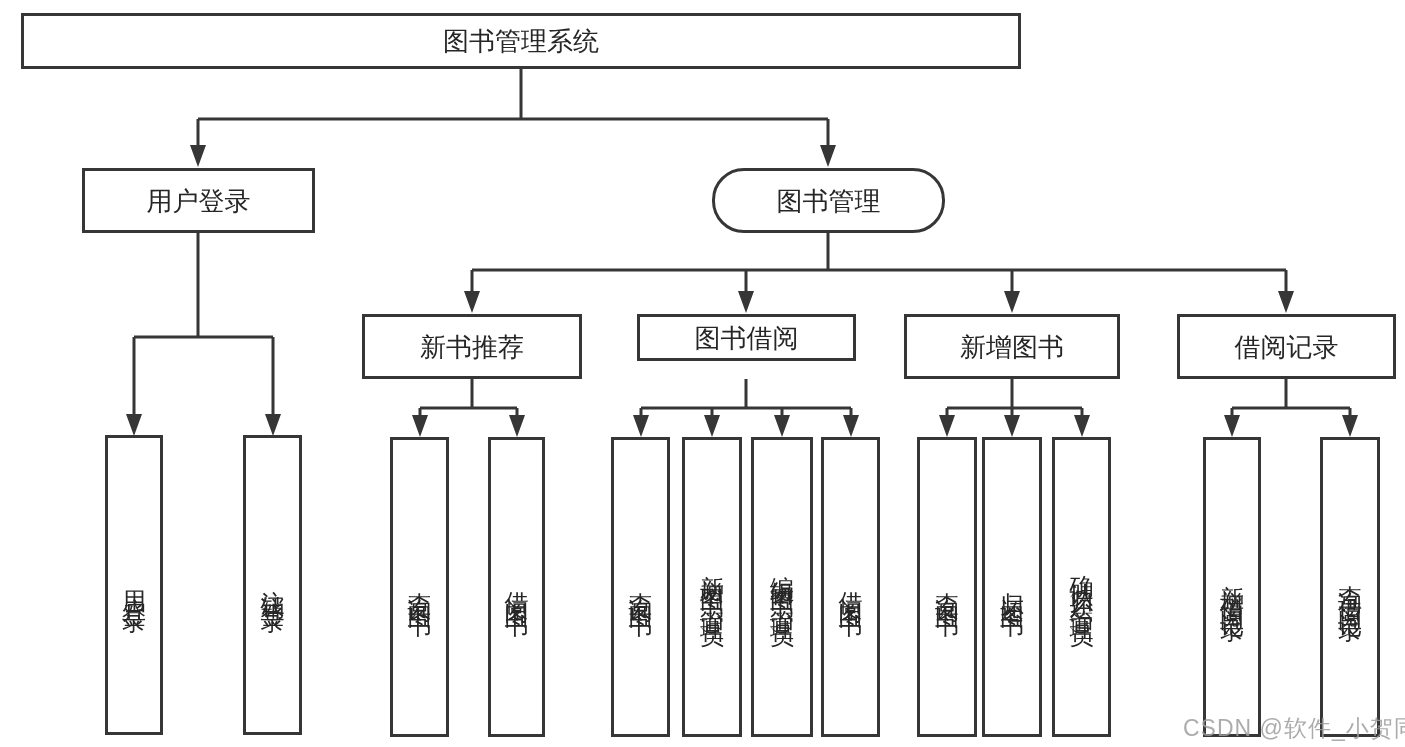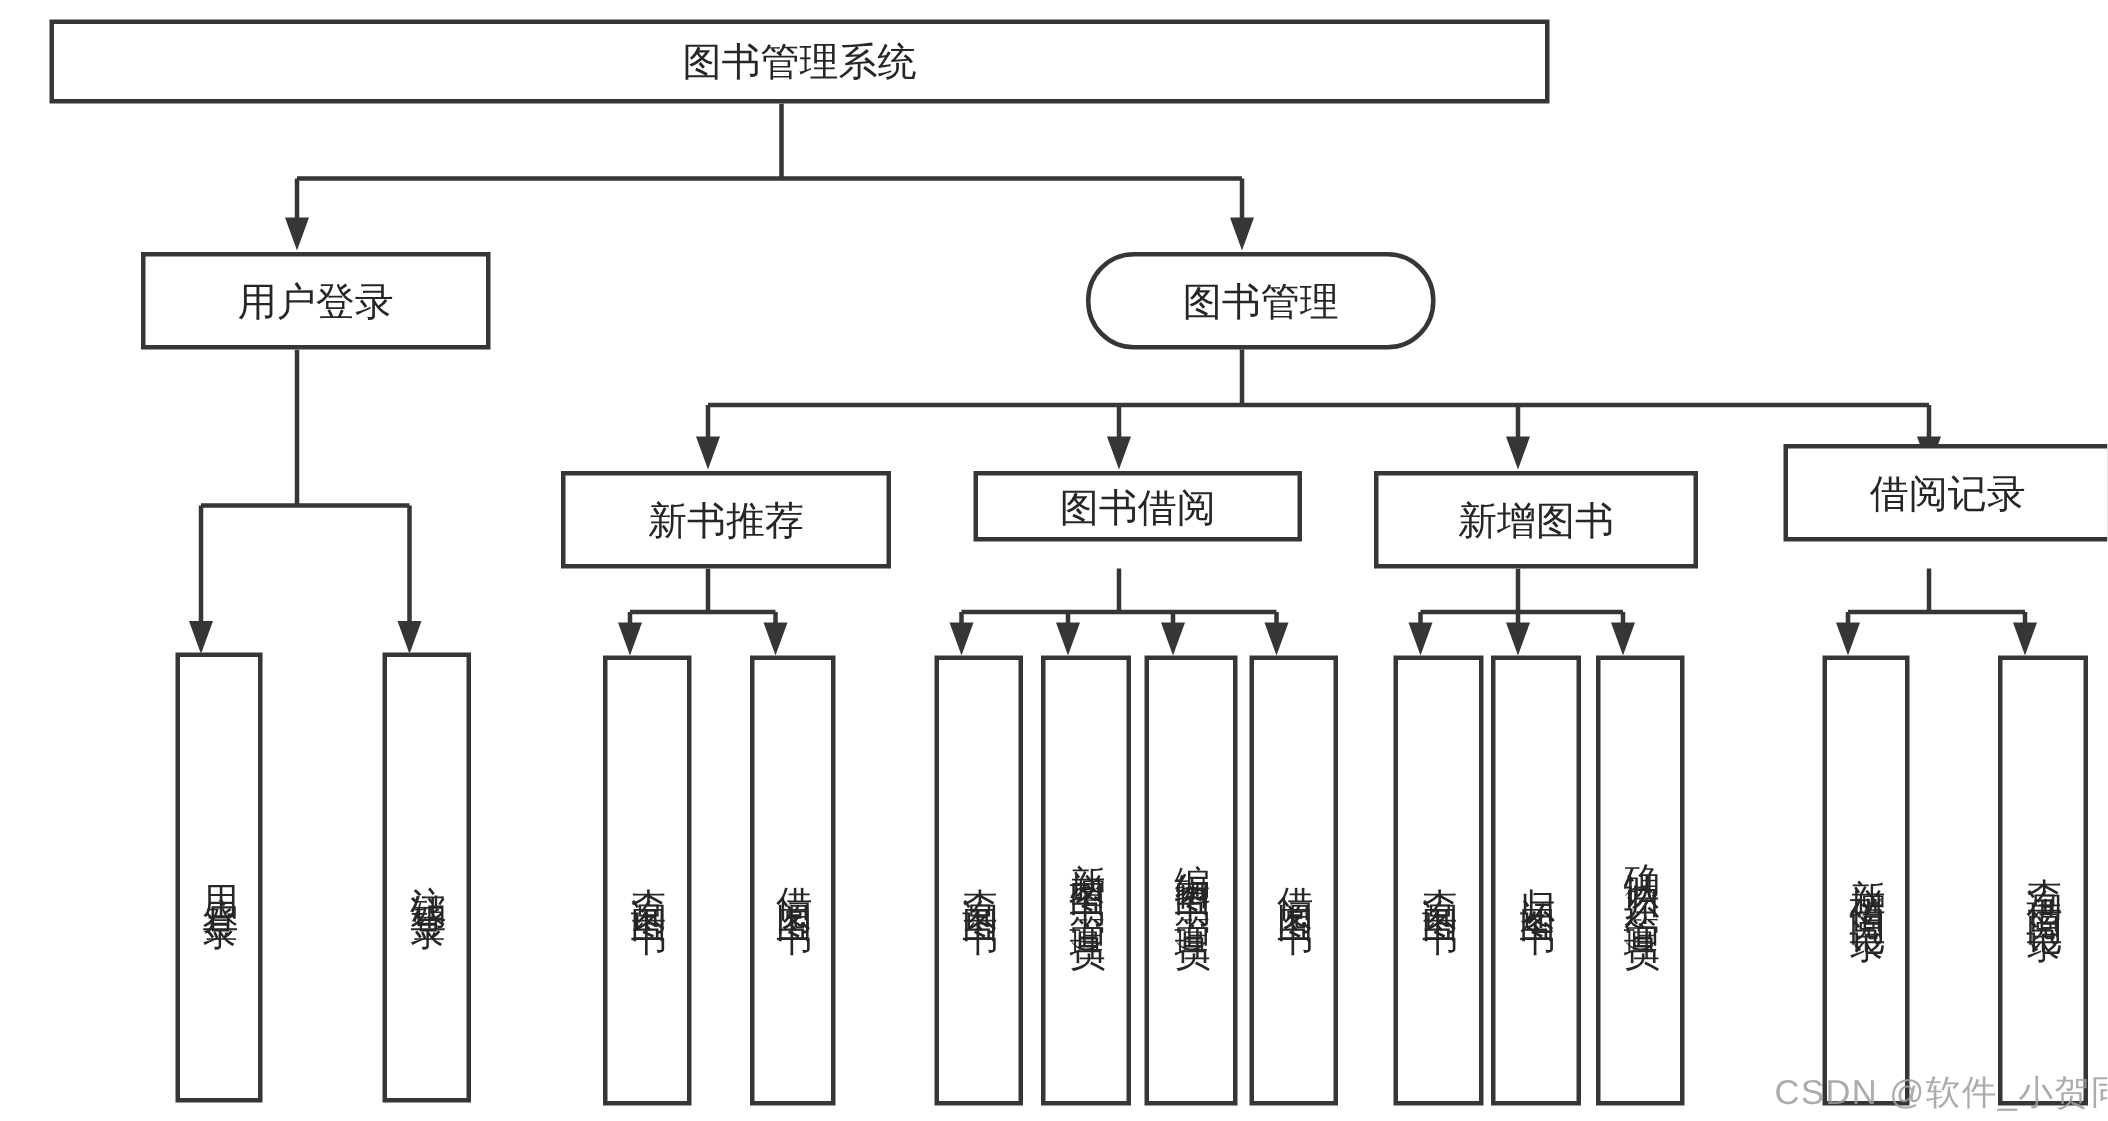--- a/index.html
+++ b/index.html
@@ -25,21 +25,20 @@
     background: #ffffff;
     display: flex;
     align-items: center;
     justify-content: center;
     color: #262626;
     font-size: 26px;
     line-height: 1;
     z-index: 2;
     text-align: center;
     white-space: nowrap;
-    margin-left: 12px;
   }
   .node.v {
     writing-mode: vertical-lr;
     text-orientation: mixed;
     font-size: 24px;
     letter-spacing: 7px;
     white-space: normal;
   }
   .watermark {
     position: absolute;
@@ -115,21 +114,21 @@
   </svg>
 
   <div class="node" style="left:21px; top:13px; width:1000px; height:56px;">图书管理系统</div>
 
   <div class="node" style="left:82px; top:168px; width:233px; height:65px;">用户登录</div>
   <div class="node" style="left:712px; top:168px; width:233px; height:65px;border-radius:32px;">图书管理</div>
 
   <div class="node" style="left:362px; top:314px; width:220px; height:65px;">新书推荐</div>
   <div class="node" style="left:637px; top:314px; width:219px; height:47px;">图书借阅</div>
   <div class="node" style="left:904px; top:314px; width:216px; height:65px;">新增图书</div>
-  <div class="node" style="left:1177px; top:296px; width:219px; height:65px;">借阅记录</div>
+  <div class="node" style="left:1177px; top:314px; width:219px; height:65px;">借阅记录</div>
 
   <div class="node v" style="left:105px; top:435px; width:58px; height:300px;">用户登录</div>
   <div class="node v" style="left:243px; top:435px; width:59px; height:300px;">注销登录</div>
 
   <div class="node v" style="left:390px; top:437px; width:59px; height:300px;">查询图书</div>
   <div class="node v" style="left:488px; top:437px; width:57px; height:300px;">借阅图书</div>
 
   <div class="node v" style="left:611px; top:437px; width:59px; height:300px;">查询图书</div>
   <div class="node v" style="left:682px; top:437px; width:60px; height:300px;">新增图书（管理员）</div>
   <div class="node v" style="left:751px; top:437px; width:62px; height:300px;">编辑图书（管理员）</div>

